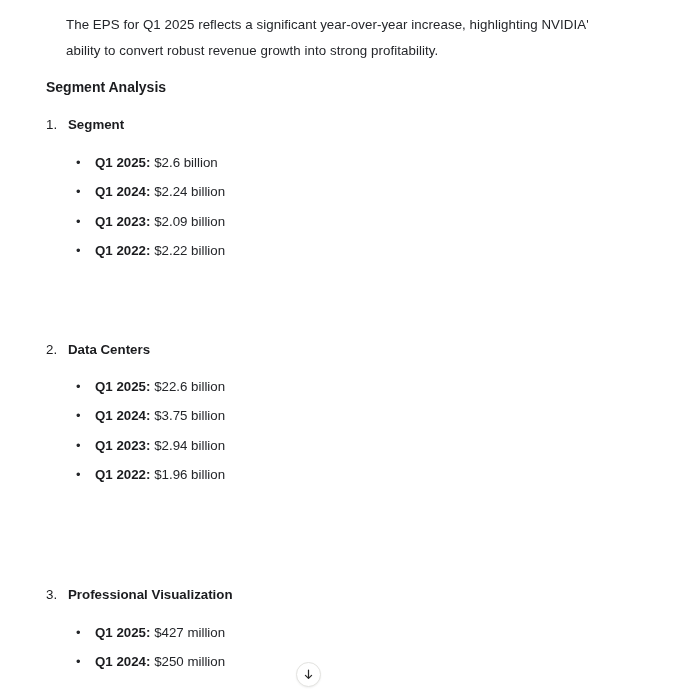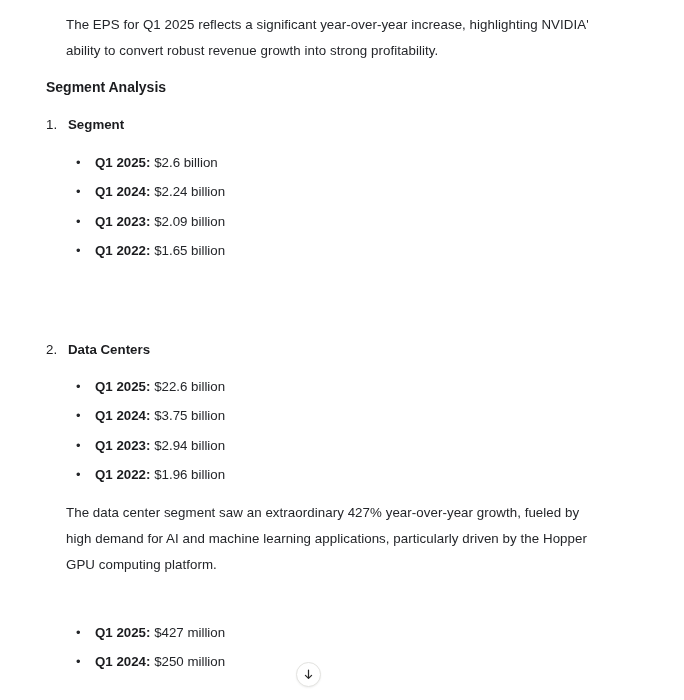--- a/index.html
+++ b/index.html
@@ -124,43 +124,45 @@
   <div class="bullet-row" style="top:153px;">
     <span class="bullet-dot">•</span><span class="bullet-key">Q1 2025: </span><span class="bullet-val">$2.6 billion</span>
   </div>
   <div class="bullet-row" style="top:182px;">
     <span class="bullet-dot">•</span><span class="bullet-key">Q1 2024: </span><span class="bullet-val">$2.24 billion</span>
   </div>
   <div class="bullet-row" style="top:212px;">
     <span class="bullet-dot">•</span><span class="bullet-key">Q1 2023: </span><span class="bullet-val">$2.09 billion</span>
   </div>
   <div class="bullet-row" style="top:241px;">
-    <span class="bullet-dot">•</span><span class="bullet-key">Q1 2022: </span><span class="bullet-val">$1.65 billion</span>
+    <span class="bullet-dot">•</span><span class="bullet-key">Q1 2022: </span><span class="bullet-val">$2.22 billion</span>
   </div>
 
 
   <div class="num-item" style="top:340px;">
     <span class="num-marker">2.</span><span class="num-label">Data Centers</span>
   </div>
 
   <div class="bullet-row" style="top:377px;">
     <span class="bullet-dot">•</span><span class="bullet-key">Q1 2025: </span><span class="bullet-val">$22.6 billion</span>
   </div>
   <div class="bullet-row" style="top:406px;">
     <span class="bullet-dot">•</span><span class="bullet-key">Q1 2024: </span><span class="bullet-val">$3.75 billion</span>
   </div>
   <div class="bullet-row" style="top:436px;">
     <span class="bullet-dot">•</span><span class="bullet-key">Q1 2023: </span><span class="bullet-val">$2.94 billion</span>
   </div>
   <div class="bullet-row" style="top:465px;">
     <span class="bullet-dot">•</span><span class="bullet-key">Q1 2022: </span><span class="bullet-val">$1.96 billion</span>
   </div>
 
-  <div class="para" style="top:500px; width:530px;">The data center segment saw an extraordinary 427% year-over-year growth, fueled by high demand for AI and machine learning applications, particularly driven by the Hopper GPU computing platform.</div>
 
+  <div class="num-item" style="top:585px;">
+    <span class="num-marker">3.</span><span class="num-label">Professional Visualization</span>
+  </div>
 
   <div class="bullet-row" style="top:623px;">
     <span class="bullet-dot">•</span><span class="bullet-key">Q1 2025: </span><span class="bullet-val">$427 million</span>
   </div>
   <div class="bullet-row" style="top:652px;">
     <span class="bullet-dot">•</span><span class="bullet-key">Q1 2024: </span><span class="bullet-val">$250 million</span>
   </div>
 
   <div class="scroll-btn">
     <span>

